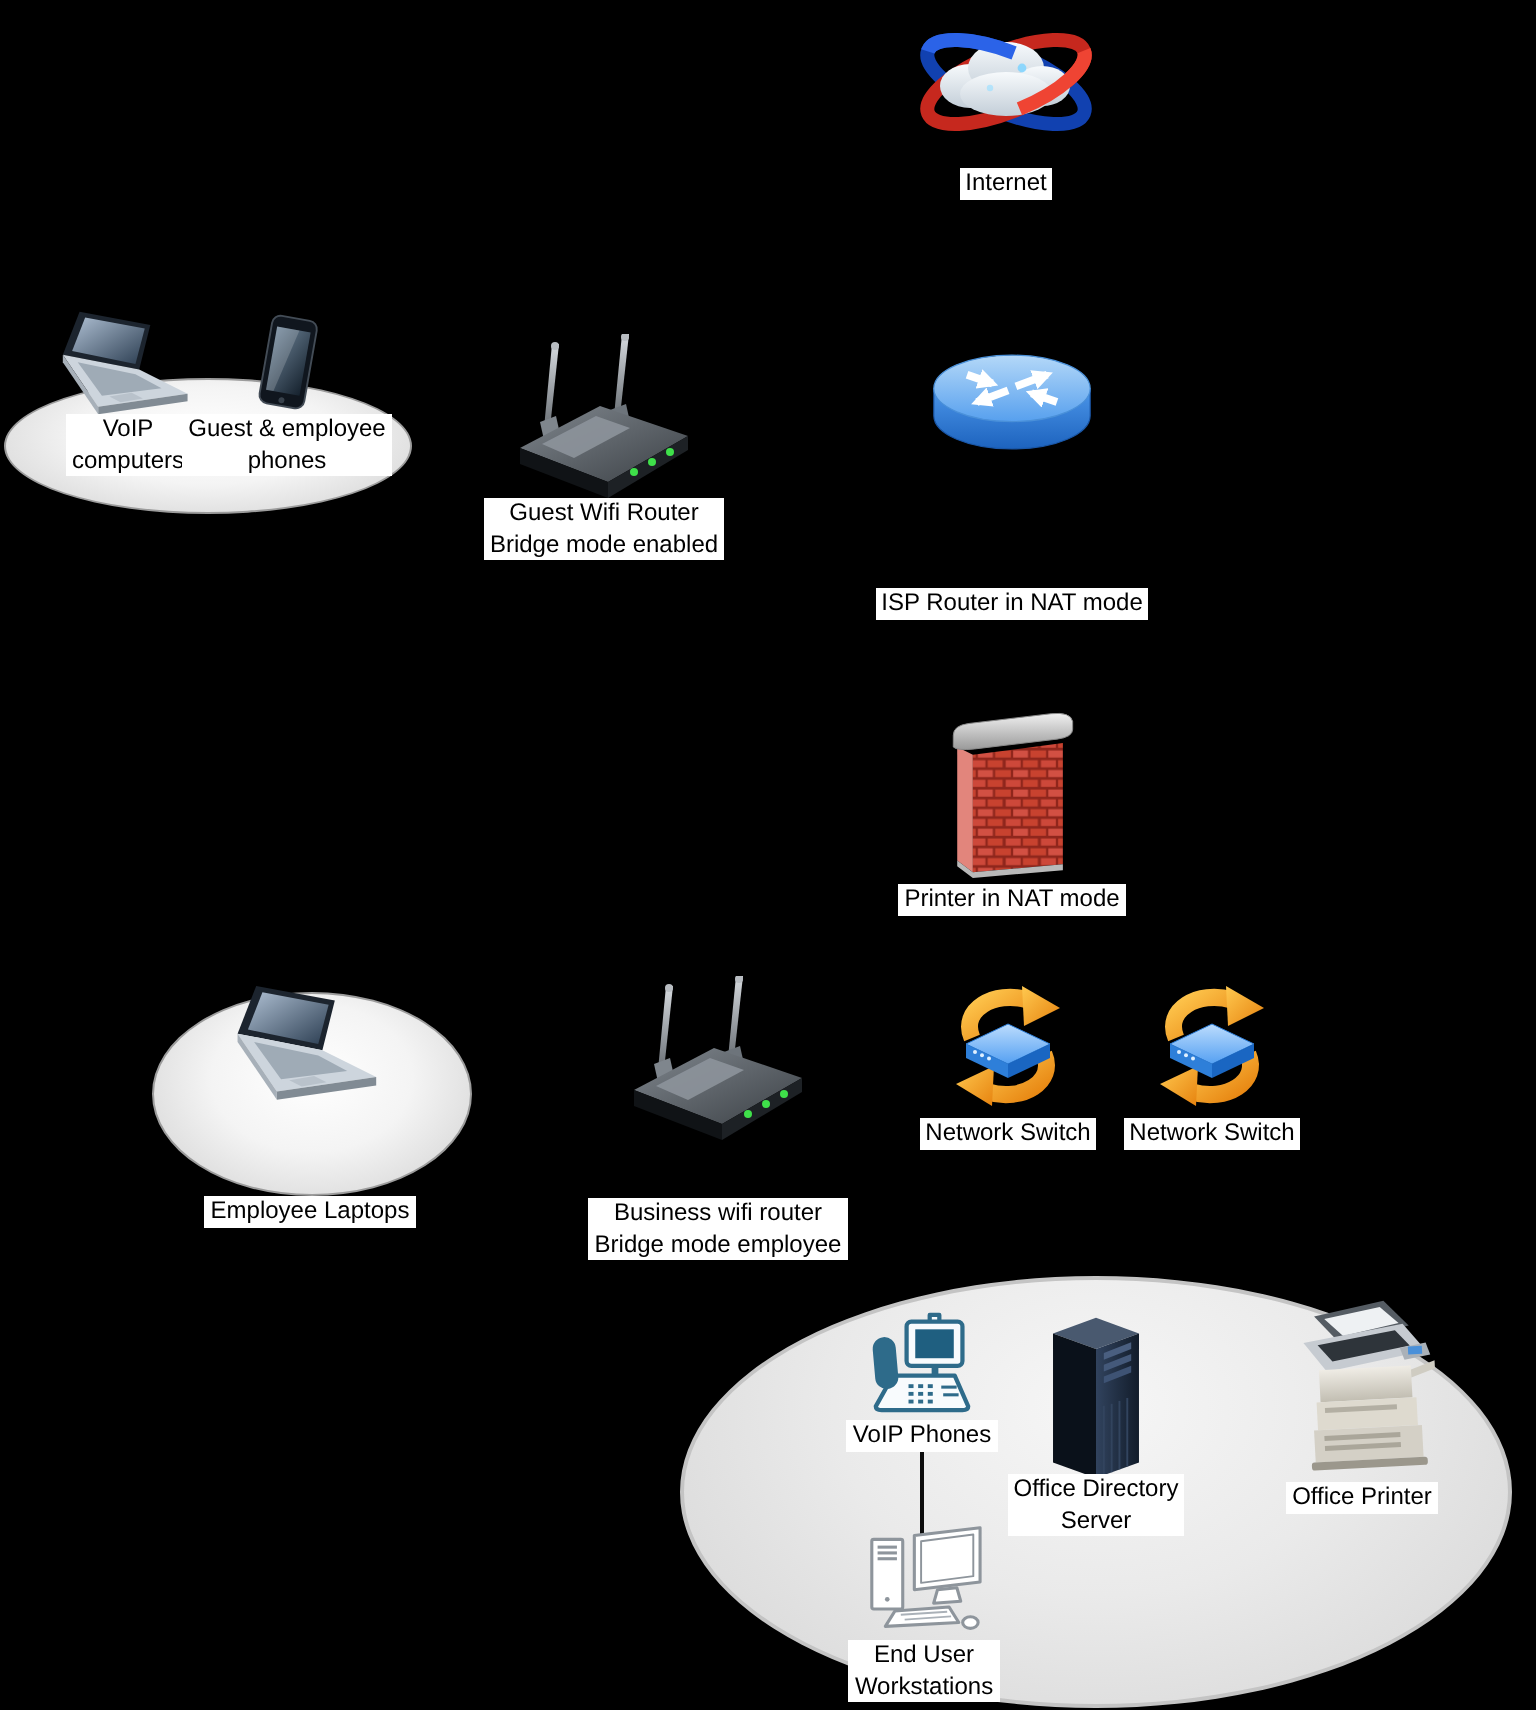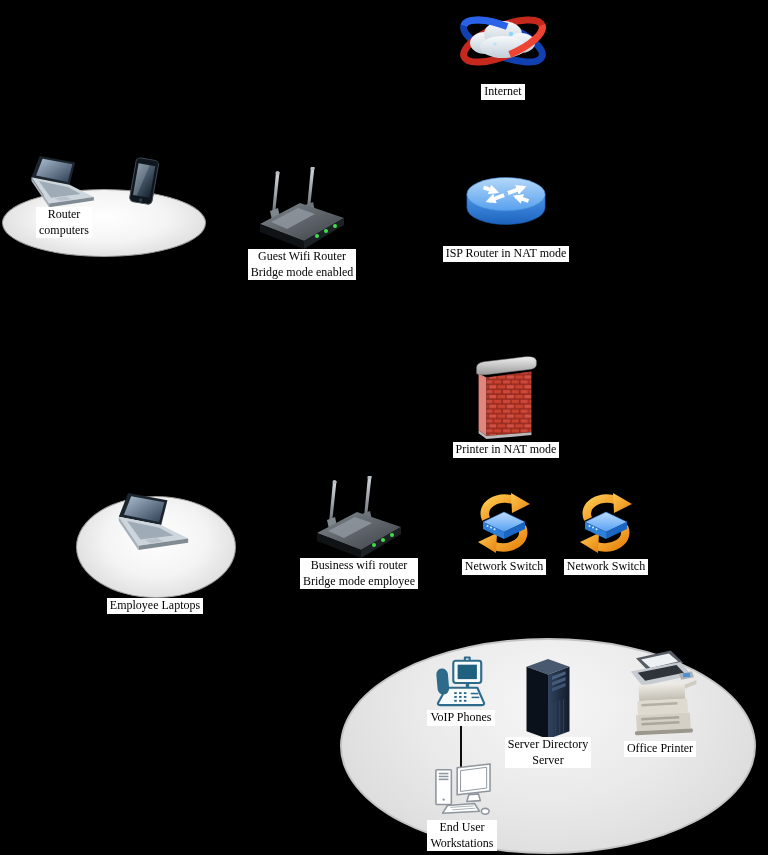--- a/index.html
+++ b/index.html
@@ -1,17 +1,17 @@
 <!DOCTYPE html>
 <html><head>
 <meta charset="utf-8">
 <style>
   html,body{margin:0;padding:0;background:#000;}
   #canvas{position:relative;width:768px;height:855px;background:#000;overflow:hidden;
-          font-family:Liberation Serif, serif;}
+          font-family:Liberation Sans, sans-serif;}
   .zone{position:absolute;border-radius:50%;z-index:1;}
   .zone.small{background:radial-gradient(ellipse at 50% 42%,#ffffff 0%,#f4f4f4 45%,#dcdcdc 80%,#cfcfcf 100%);
               border:1px solid #9c9c9c;}
   .zone.big{background:radial-gradient(ellipse at 50% 30%,#f6f6f6 0%,#eaeaea 45%,#dedede 75%,#d2d2d2 100%);
             border:2px solid #c4c4c4;}
   .connector{position:absolute;z-index:2;background:#0d0d0d;}
   .node{position:absolute;display:flex;flex-direction:column;align-items:center;z-index:3;}
   .icon{position:relative;}
   .icon svg{display:block;width:100%;height:100%;}
   .label{background:#fff;color:#000;font-size:12px;line-height:15.5px;text-align:center;
@@ -120,35 +120,39 @@
         <polygon points="12,1 50,8 44,32 3,24" fill="#1c242e"></polygon>
         <polygon points="15,4 47,10 42,29 8,22" fill="url(#gScreen)"></polygon>
         <polygon points="3,24 44,32 70,45 22,52" fill="#cdd5dd"></polygon>
         <polygon points="22,52 70,45 70,49 22,56" fill="#818b94"></polygon>
         <polygon points="3,24 22,52 22,56 3,28" fill="#a7b0b9"></polygon>
         <polygon points="11,28 42,34.5 56,42 24,46" fill="#9fabb6"></polygon>
         <polygon points="28,46.5 40,44.5 46,47.5 34,49.5" fill="#b9c2cb"></polygon>
       </svg>
     </div>
     <div class="label" style="margin-top:-2px;">
-      <span>Router</span>
+      <span>VoIP</span>
       <span>computers</span>
     </div>
   </div>
 
   <div class="node" style="left:95px;top:156px;width:97px;">
     <div class="icon" style="width:44px;height:51px;">
       <svg viewBox="0 0 44 54">
         <g transform="rotate(10 22 27)">
           <rect x="10" y="3" width="24" height="47" rx="4.5" fill="#10161e" stroke="#434c56" stroke-width="1"></rect>
           <rect x="13" y="9" width="18" height="34" fill="url(#gPhoneScr)"></rect>
           <polygon points="13,9 25,9 17,43 13,43" fill="#ffffff" opacity="0.18"></polygon>
           <circle cx="22" cy="47" r="1.6" fill="#39424c"></circle>
         </g>
       </svg>
+    </div>
+    <div class="label" style="margin-top:0;">
+      <span>Guest &amp; employee</span>
+      <span>phones</span>
     </div>
   </div>
 
   <div class="node" style="left:243px;top:167px;width:118px;">
     <div class="icon" style="width:102px;height:82px;">
       <svg viewBox="0 0 102 82">
         <polygon points="25,5 28.5,5 24,47 21,47" fill="url(#gAnt)"></polygon>
         <circle cx="26.5" cy="6" r="2" fill="#b8bdc2"></circle>
         <polygon points="60,0 63.5,0 59,41 56,41" fill="url(#gAnt)"></polygon>
         <circle cx="61.5" cy="1.5" r="2" fill="#b8bdc2"></circle>
@@ -162,21 +166,21 @@
         <circle cx="75" cy="64" r="2" fill="#3fe04a"></circle>
         <circle cx="84" cy="59" r="2" fill="#3fe04a"></circle>
       </svg>
     </div>
     <div class="label" style="margin-top:0;">
       <span>Guest Wifi Router</span>
       <span>Bridge mode enabled</span>
     </div>
   </div>
 
-  <div class="node" style="left:441px;top:170px;width:130px;">
+  <div class="node" style="left:441px;top:170px;width:130px;gap:48px;">
     <div class="icon" style="width:86px;height:64px;">
       <svg viewBox="0 0 88 64">
         <path d="M4 24 L4 38 A40 17 0 0 0 84 38 L84 24" fill="url(#gRtrSide)" stroke="#1a57a8" stroke-width="0.6"></path>
         <ellipse cx="44" cy="24" rx="40" ry="17" fill="url(#gRtrTop)" stroke="#4a90d9" stroke-width="0.6"></ellipse>
         <g stroke="#ffffff" stroke-width="4" marker-end="url(#mArrow)">
           <line x1="46" y1="23" x2="62" y2="17"></line>
           <line x1="42" y1="25" x2="26" y2="31"></line>
           <line x1="21" y1="17" x2="34" y2="21.5"></line>
           <line x1="67" y1="31" x2="54" y2="26.5"></line>
         </g>
@@ -205,21 +209,21 @@
         <polygon points="3,24 44,32 70,45 22,52" fill="#cdd5dd"></polygon>
         <polygon points="22,52 70,45 70,49 22,56" fill="#818b94"></polygon>
         <polygon points="3,24 22,52 22,56 3,28" fill="#a7b0b9"></polygon>
         <polygon points="11,28 42,34.5 56,42 24,46" fill="#9fabb6"></polygon>
         <polygon points="28,46.5 40,44.5 46,47.5 34,49.5" fill="#b9c2cb"></polygon>
       </svg>
     </div>
     <div class="label" style="margin-top:4px;">Employee Laptops</div>
   </div>
 
-  <div class="node" style="left:299px;top:476px;width:120px;">
+  <div class="node" style="left:299px;top:488px;width:120px;gap:29px;">
     <div class="icon" style="width:102px;height:82px;">
       <svg viewBox="0 0 102 82">
         <polygon points="25,5 28.5,5 24,47 21,47" fill="url(#gAnt)"></polygon>
         <circle cx="26.5" cy="6" r="2" fill="#b8bdc2"></circle>
         <polygon points="60,0 63.5,0 59,41 56,41" fill="url(#gAnt)"></polygon>
         <circle cx="61.5" cy="1.5" r="2" fill="#b8bdc2"></circle>
         <polygon points="19,44 27,41 29,50 21,53" fill="#7f868d"></polygon>
         <polygon points="54,38 62,35 64,44 56,47" fill="#6d747b"></polygon>
         <polygon points="9,57 49,36 93,51 53,74" fill="url(#gTopFace)"></polygon>
         <polygon points="20,55 47,41 64,47 36,62" fill="#8d949b" opacity="0.9"></polygon>
@@ -318,26 +322,26 @@
         <polygon points="33,33 47,27.5 47,31 33,36.5" fill="#3e5374"></polygon>
         <g stroke="#32445e" stroke-width="1">
           <line x1="33" y1="48" x2="33" y2="83"></line>
           <line x1="37" y1="47" x2="37" y2="82"></line>
           <line x1="41" y1="45.5" x2="41" y2="80.5"></line>
           <line x1="45" y1="44" x2="45" y2="79"></line>
         </g>
       </svg>
     </div>
     <div class="label" style="margin-top:-3px;">
-      <span>Server Directory</span>
+      <span>Office Directory</span>
       <span>Server</span>
     </div>
   </div>
 
-  <div class="node" style="left:623px;top:650px;width:74px;">
+  <div class="node" style="left:644px;top:650px;width:74px;">
     <div class="icon" style="width:74px;height:90px;">
       <svg viewBox="0 0 74 90">
         <g transform="rotate(-3 37 45)">
           <polygon points="15,7 50,1 62,14 27,21" fill="#555c63"></polygon>
           <polygon points="20,8.5 48,4 57,12.5 29,17.5" fill="#eef1f3"></polygon>
           <polygon points="9,20 59,13 70,27 20,35" fill="#c6cbd1"></polygon>
           <polygon points="16,21.5 55,16 62,24 23,30" fill="#2e343a"></polygon>
           <polygon points="57,25 70,23 72,29 59,31" fill="#aab1b8"></polygon>
           <rect x="61" y="24.5" width="7" height="4" fill="#4a90d9"></rect>
           <rect x="16" y="34" width="46" height="16" fill="url(#gPrt)"></rect>

